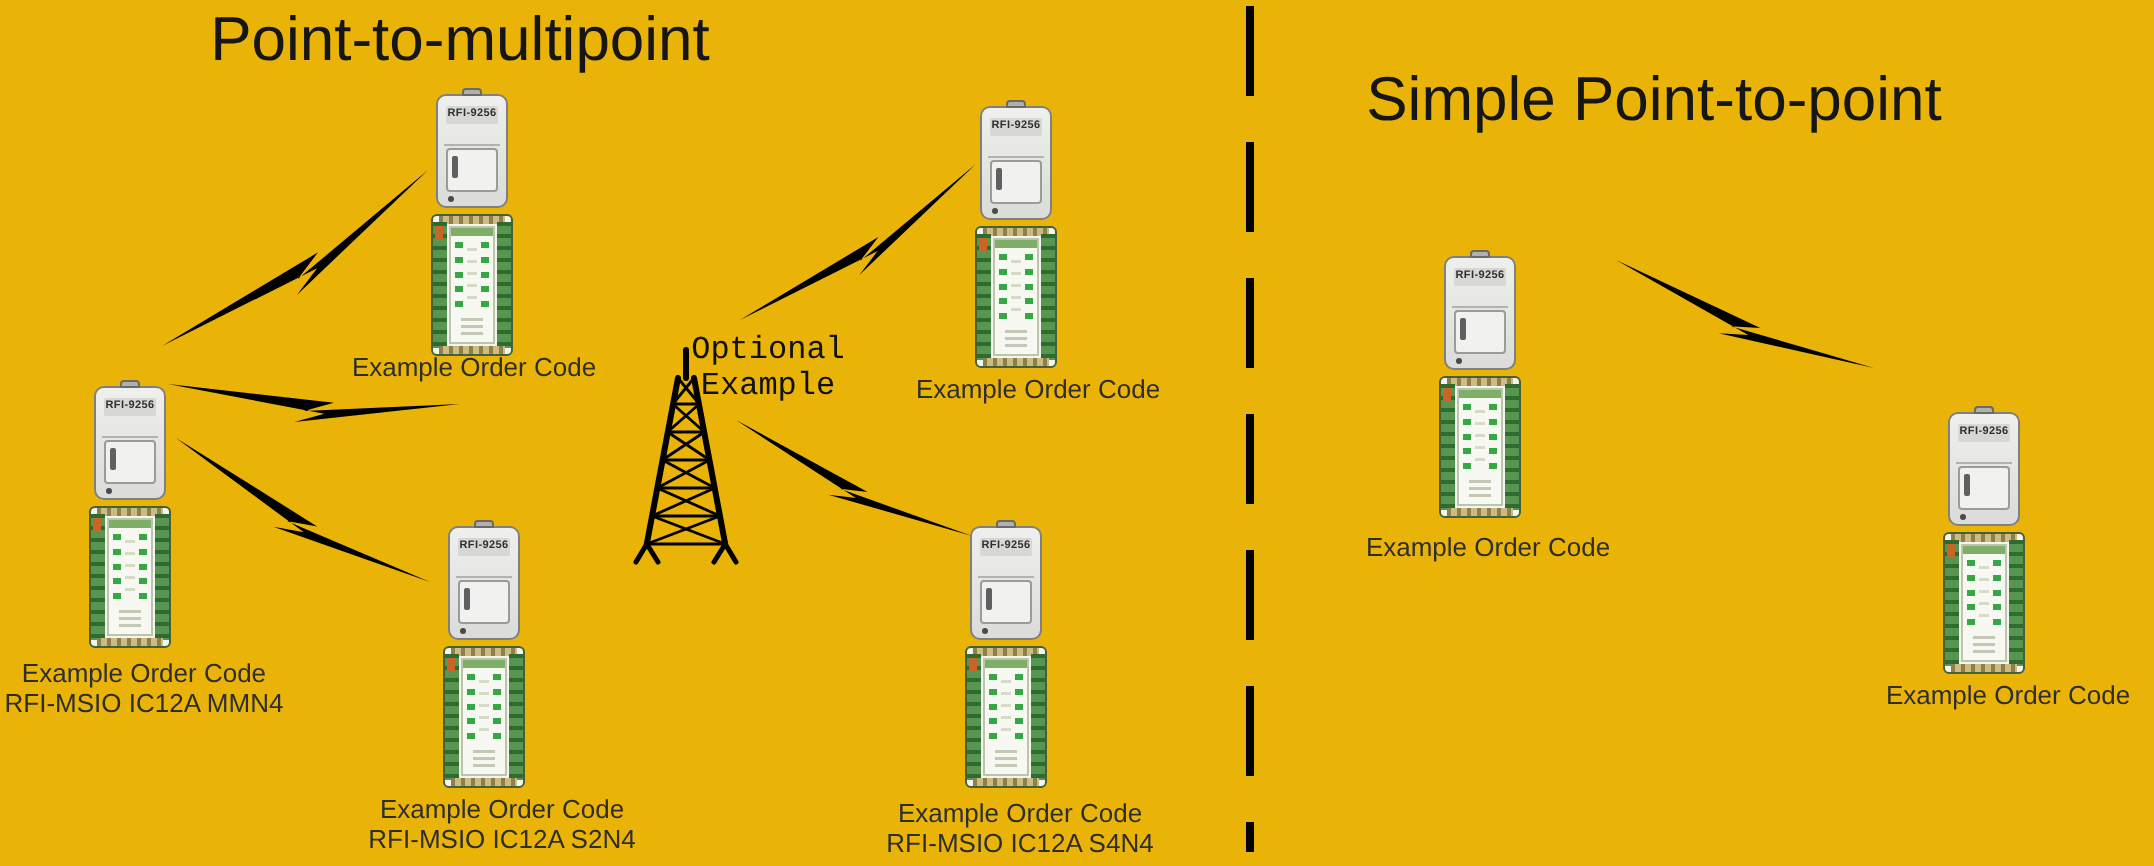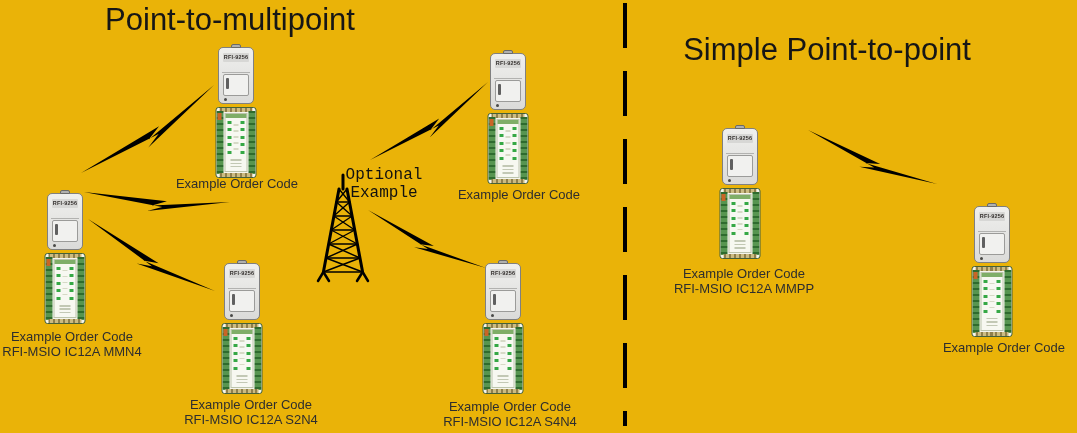--- a/index.html
+++ b/index.html
@@ -287,21 +287,20 @@
       <span class="chip"></span>
       <div class="io-face">
         <span class="io-head"></span>
         <span class="leds-l"></span>
         <span class="leds-r"></span>
       </div>
       <span class="io-bot"></span>
     </div>
     <div class="dev-label" style="left: 25px; top: 138px;">
       <span class="l1">Example Order Code</span>
-      <span class="l2">RFI-MSIO IC12A MMPP</span>
     </div>
   </div>
     <div class="device" style="left: 971px; top: 206px;">
     <div class="radio">
       <span class="ant"></span>
       <span class="brand">RFI-9256</span>
       <div class="door">
         <span class="slot"></span>
       </div>
       <span class="led"></span>

